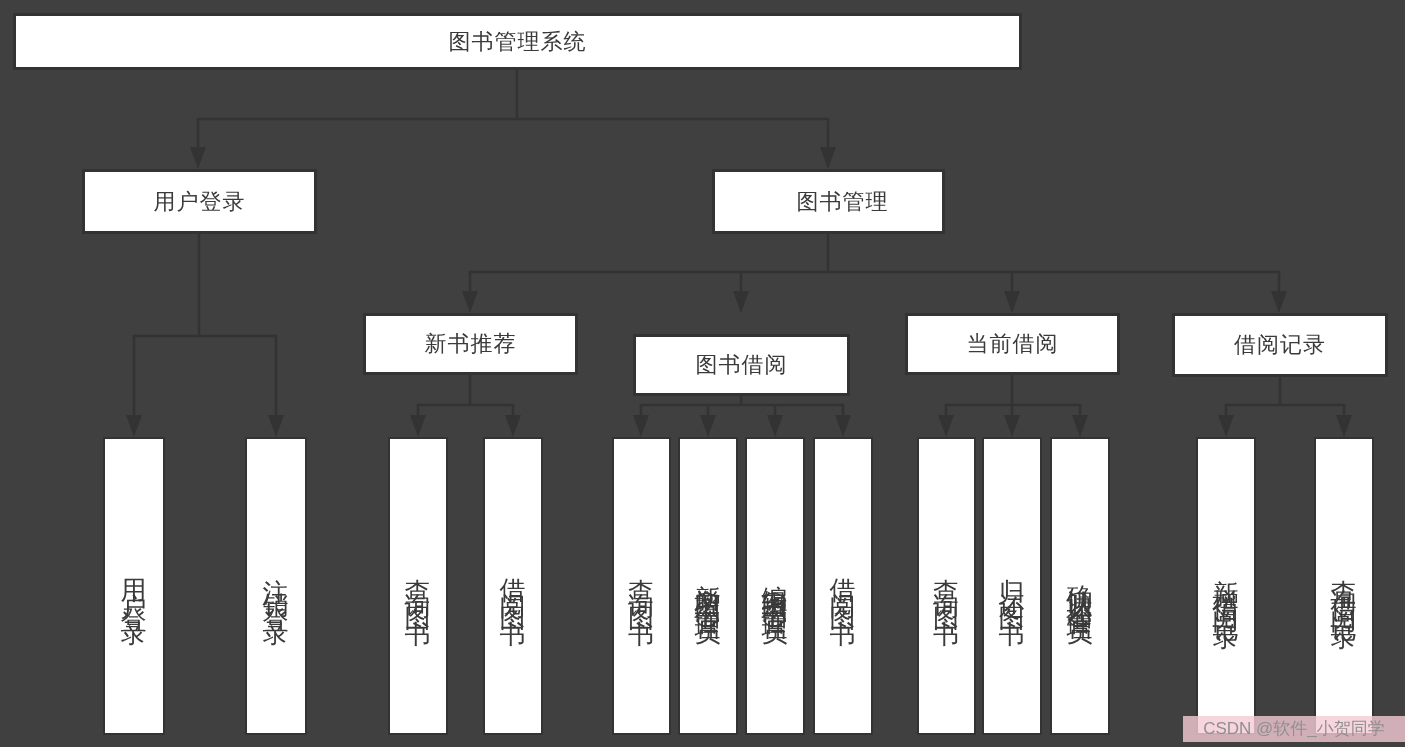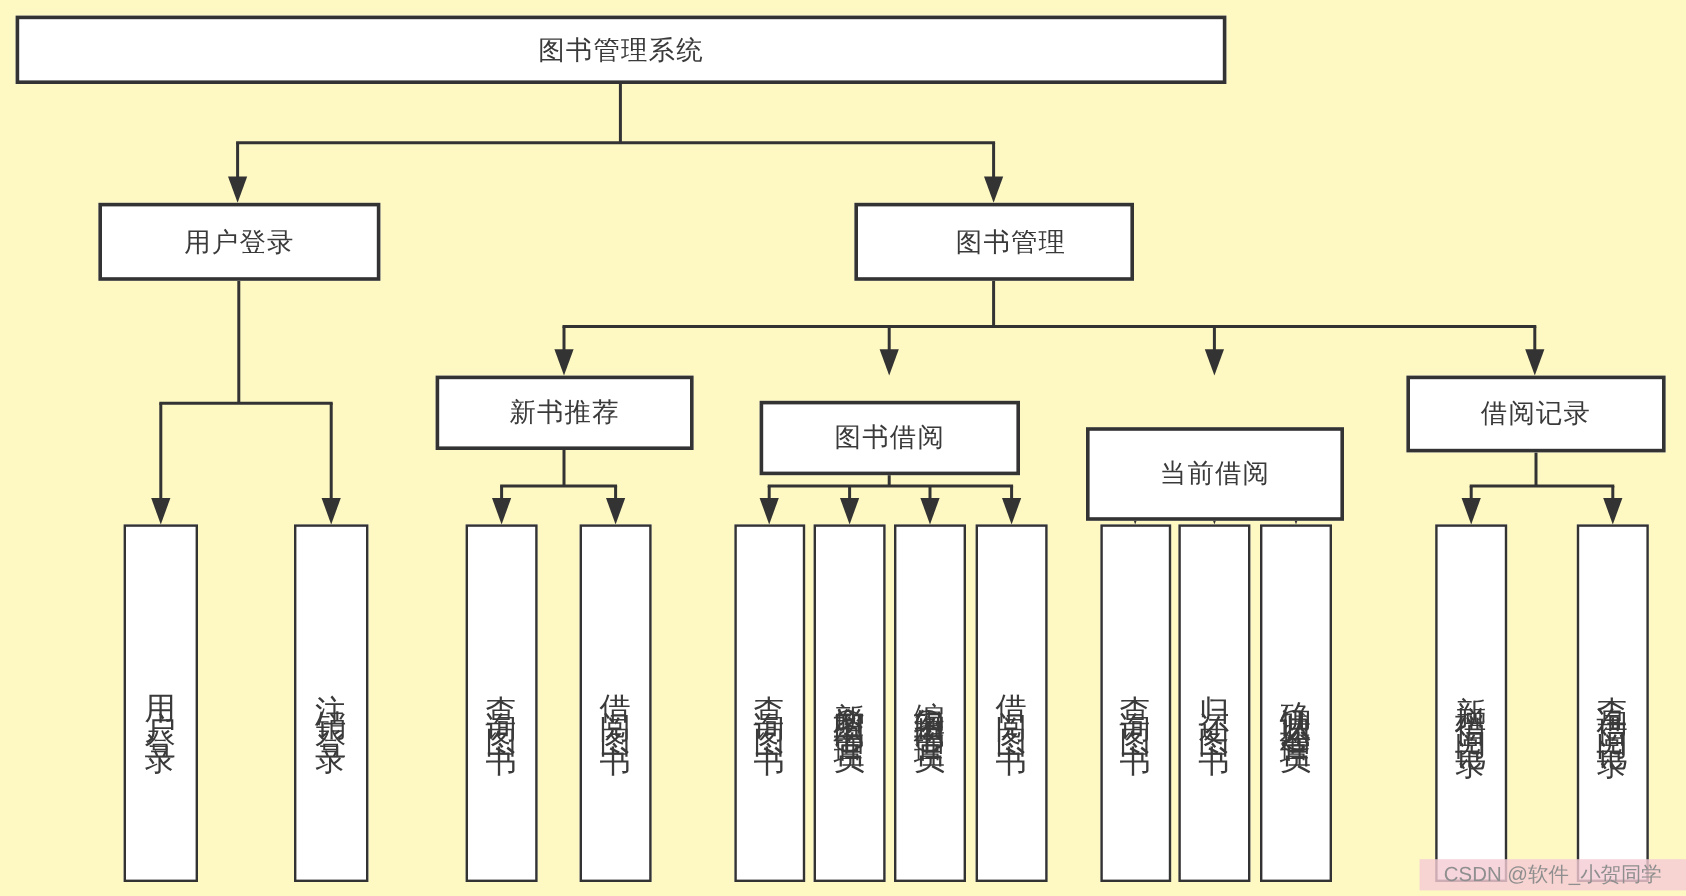--- a/index.html
+++ b/index.html
@@ -1,17 +1,17 @@
 <!DOCTYPE html>
 <html><head>
 <meta charset="utf-8">
 <style>
   html,body{margin:0;padding:0;background:#ffffff;}
   #canvas{
-    position:relative;width:1405px;height:747px;background:#fef9c3;overflow:hidden;
+    position:relative;width:1405px;height:747px;background:#404040;overflow:hidden;
     font-family:"Liberation Sans","DejaVu Sans",sans-serif;color:#333333;
   }
   .node{
     position:absolute;box-sizing:border-box;border:3px solid #333333;background:#ffffff;
     display:flex;align-items:center;justify-content:center;z-index:2;
   }
   .hlabel{font-size:22px;letter-spacing:1px;color:#3a3a3a;}
   .leaf{border-width:2px;}
   .vtext{
     writing-mode:vertical-rl;text-orientation:upright;
@@ -97,21 +97,21 @@
   <div class="node" style="left:712px;top:169px;width:233px;height:65px;padding-left:28px;">
     <span class="hlabel">图书管理</span>
   </div>
 
   <div class="node" style="left:363px;top:313px;width:215px;height:62px;">
     <span class="hlabel">新书推荐</span>
   </div>
   <div class="node" style="left:633px;top:295px;width:217px;height:62px;margin-top:39px;">
     <span class="hlabel">图书借阅</span>
   </div>
-  <div class="node" style="left:905px;top:313px;width:215px;height:78px;margin-top:43px;">
+  <div class="node" style="left:905px;top:313px;width:215px;height:62px;">
     <span class="hlabel">当前借阅</span>
   </div>
   <div class="node" style="left:1172px;top:313px;width:216px;height:64px;">
     <span class="hlabel">借阅记录</span>
   </div>
 
   <div class="node leaf" style="left:103px;top:437px;width:62px;height:298px;">
     <span class="vtext v4">用户登录</span>
   </div>
   <div class="node leaf" style="left:245px;top:437px;width:62px;height:298px;">

